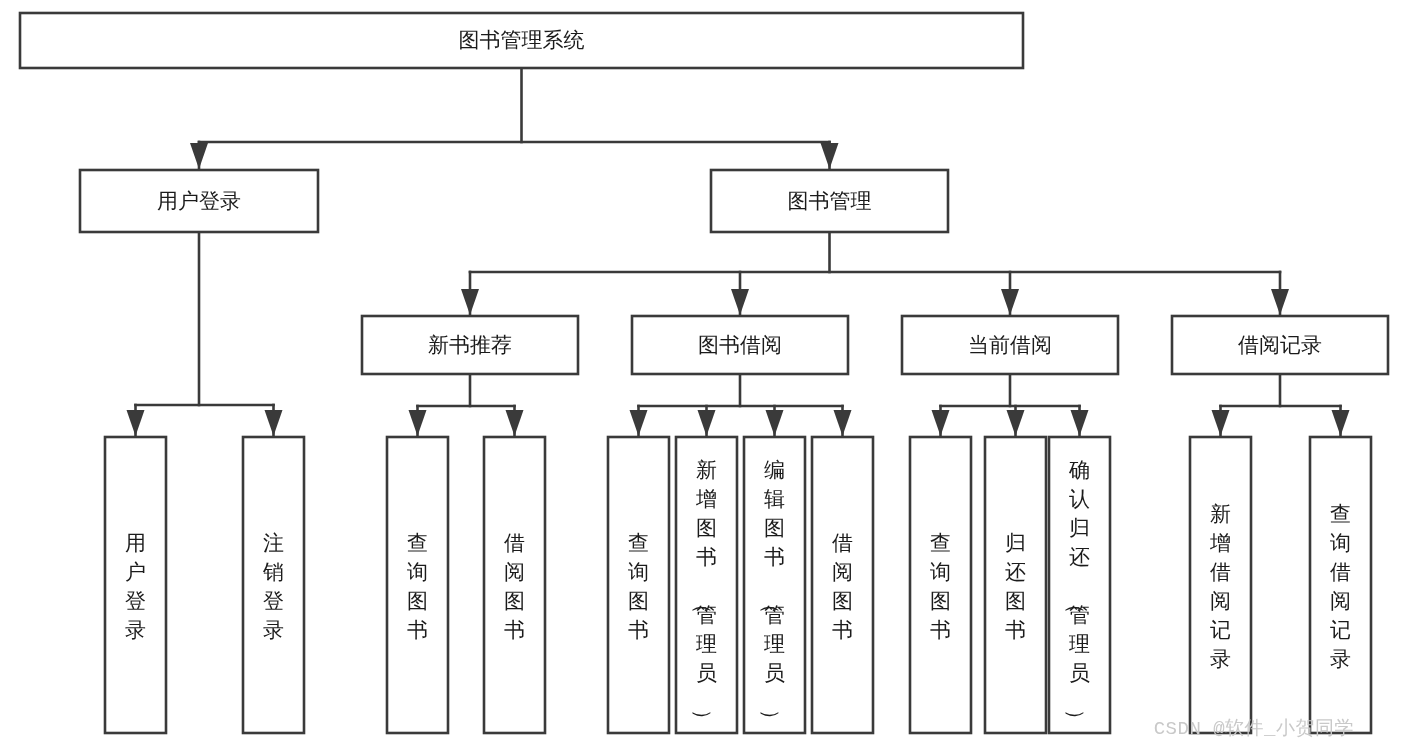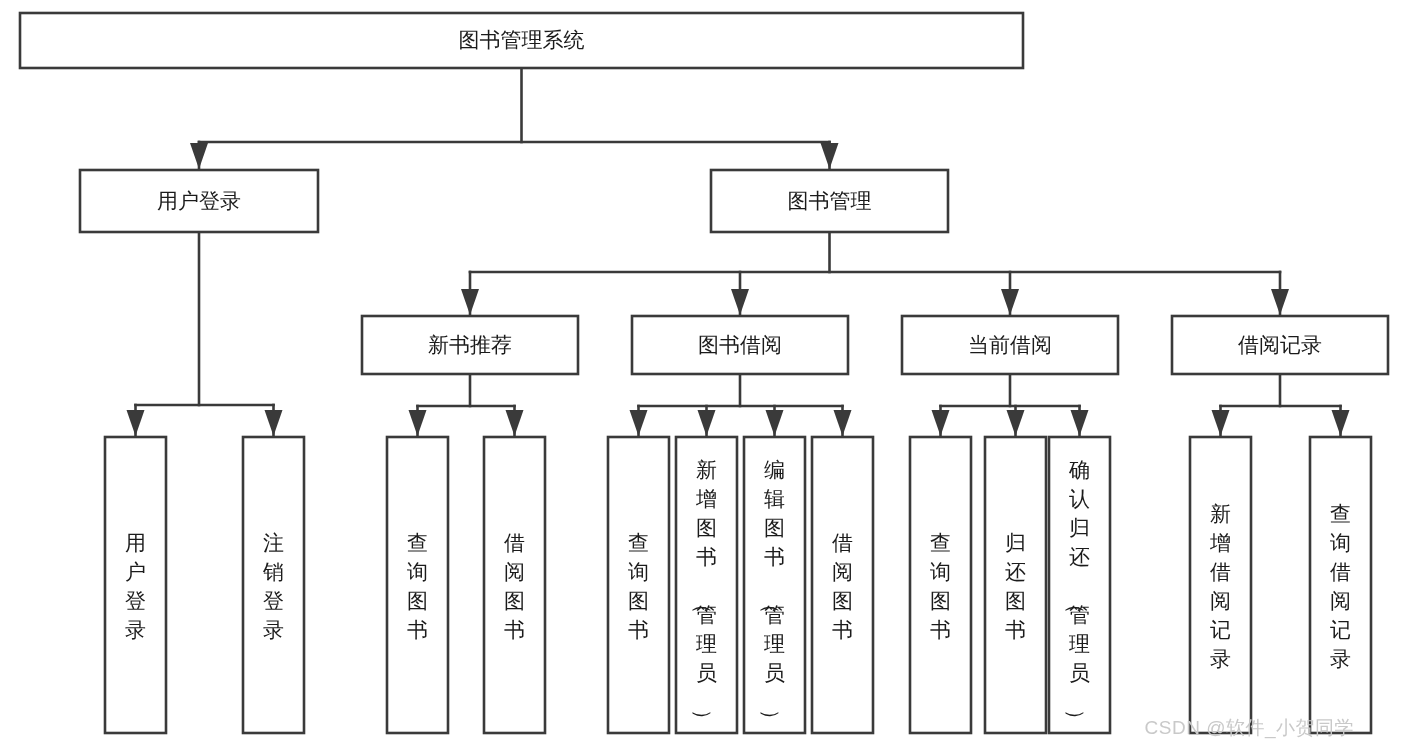--- a/index.html
+++ b/index.html
@@ -51,21 +51,21 @@
   .node-label-v {
     font-family: "Liberation Sans", "DejaVu Sans", sans-serif;
     font-size: 21px;
     fill: #1b1b1b;
     text-anchor: middle;
   }
   .watermark {
     position: absolute;
     right: 14px;
     bottom: 6px;
-    font-family: Liberation Sans, sans-serif;
+    font-family: Liberation Mono, monospace;
     font-size: 19px;
     color: #c9c9c9;
     letter-spacing: 0.5px;
     white-space: nowrap;
     pointer-events: none;
   }
 </style>
 </head>
 <body>
 

